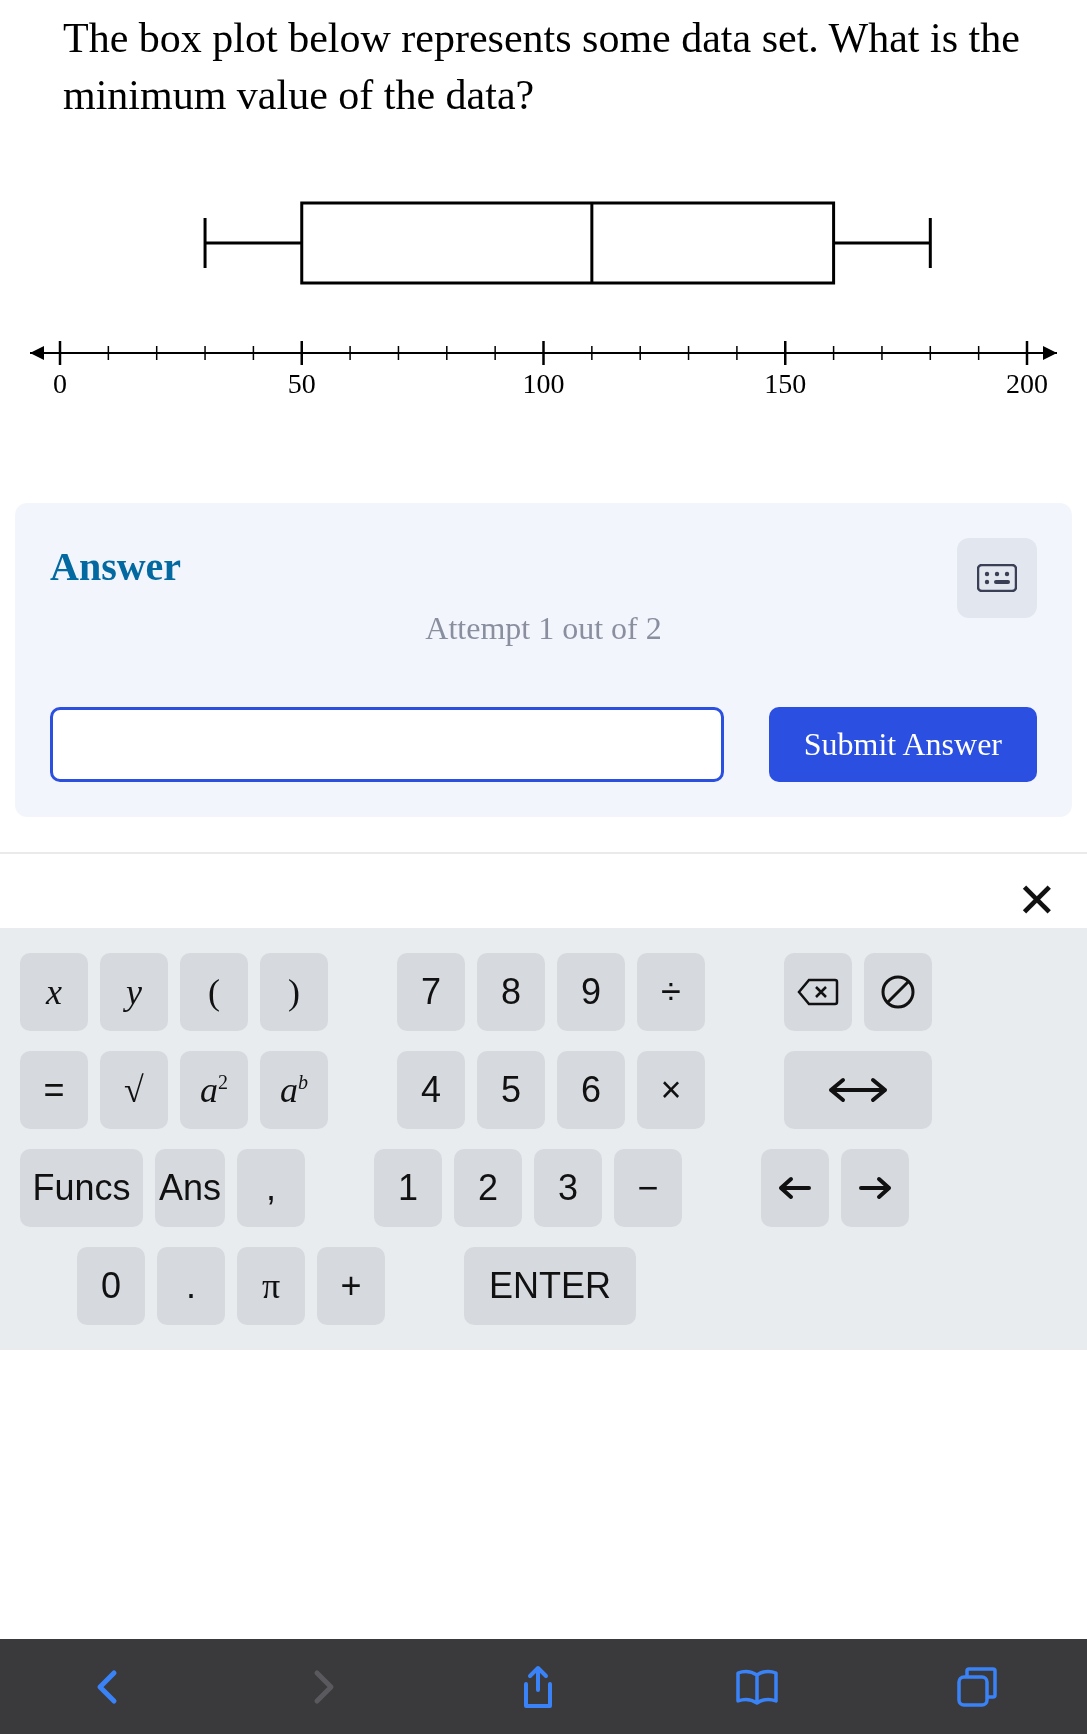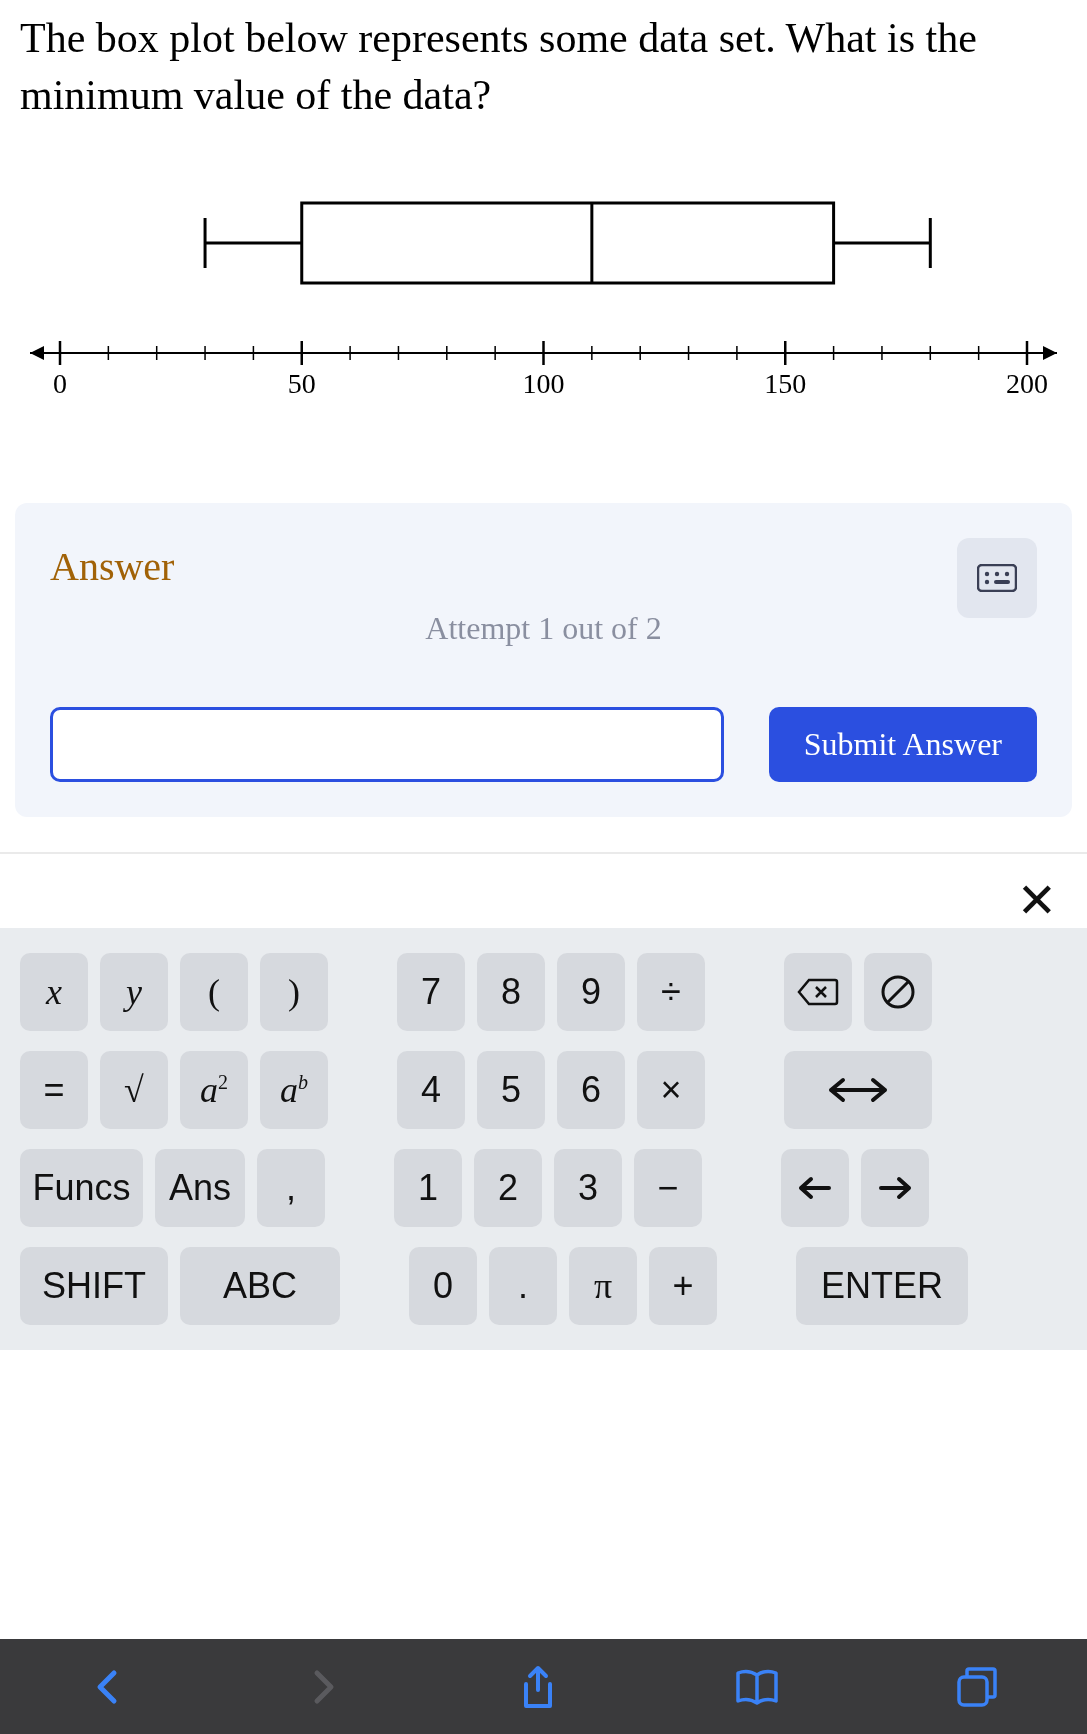--- a/index.html
+++ b/index.html
@@ -11,42 +11,43 @@
       display: flex;
       flex-direction: column;
     }
     .question-area {
       padding: 10px 20px 0 20px;
     }
     .question-text {
       font-size: 42px;
       line-height: 1.35;
       color: #000;
+      margin-left: 43px;
     }
     .chart-area {
       position: relative;
       width: 100%;
       height: 280px;
       margin-top: 30px;
     }
     .boxplot-svg {
       width: 100%;
       height: 100%;
     }
     .answer-panel {
       margin: 70px 15px 0 15px;
       background: #f2f5fb;
       border-radius: 12px;
       padding: 40px 35px 35px 35px;
       position: relative;
     }
     .answer-title {
       font-size: 40px;
-      font-weight: normal;
-      color: #a16207;
+      font-weight: bold;
+      color: #0369a1;
     }
     .attempt-text {
       font-size: 32px;
       color: #8a8fa0;
       margin-top: 20px;
       text-align: center;
     }
     .keypad-icon-btn {
       position: absolute;
       top: 35px;
@@ -287,21 +288,21 @@
         <svg width="70" height="30" viewBox="0 0 70 30">
           <path d="M8 15 L62 15 M8 15 L20 5 M8 15 L20 25 M62 15 L50 5 M62 15 L50 25" stroke="#111" stroke-width="4" fill="none" stroke-linecap="round"></path>
         </svg>
       </div>
     </div>
   </div>
 
   <div class="kp-row">
     <div class="kp-group">
       <div class="key key-w2" style="width:123px">Funcs</div>
-      <div class="key" style="width:90px">Ans</div>
+      <div class="key" style="width:70px">Ans</div>
       <div class="key key-w1">,</div>
     </div>
     <div class="kp-gap-sm"></div>
     <div class="kp-group">
       <div class="key key-w1">1</div>
       <div class="key key-w1">2</div>
       <div class="key key-w1">3</div>
       <div class="key key-w1">−</div>
     </div>
     <div class="kp-gap-lg"></div>
@@ -313,24 +314,20 @@
       </div>
       <div class="key key-w1">
         <svg width="40" height="30" viewBox="0 0 40 30">
           <path d="M6 15 L34 15 M34 15 L24 6 M34 15 L24 24" stroke="#111" stroke-width="4" fill="none" stroke-linecap="round"></path>
         </svg>
       </div>
     </div>
   </div>
 
   <div class="kp-row">
-    <div class="kp-group">
-      <div class="key" style="width:148px">SHIFT</div>
-      <div class="key" style="width:160px">ABC</div>
-    </div>
     <div class="kp-gap-sm"></div>
     <div class="kp-group">
       <div class="key key-w1">0</div>
       <div class="key key-w1">.</div>
       <div class="key key-w1">
           <span class="serif">π</span>
         </div>
       <div class="key key-w1">+</div>
     </div>
     <div class="kp-gap-lg"></div>

